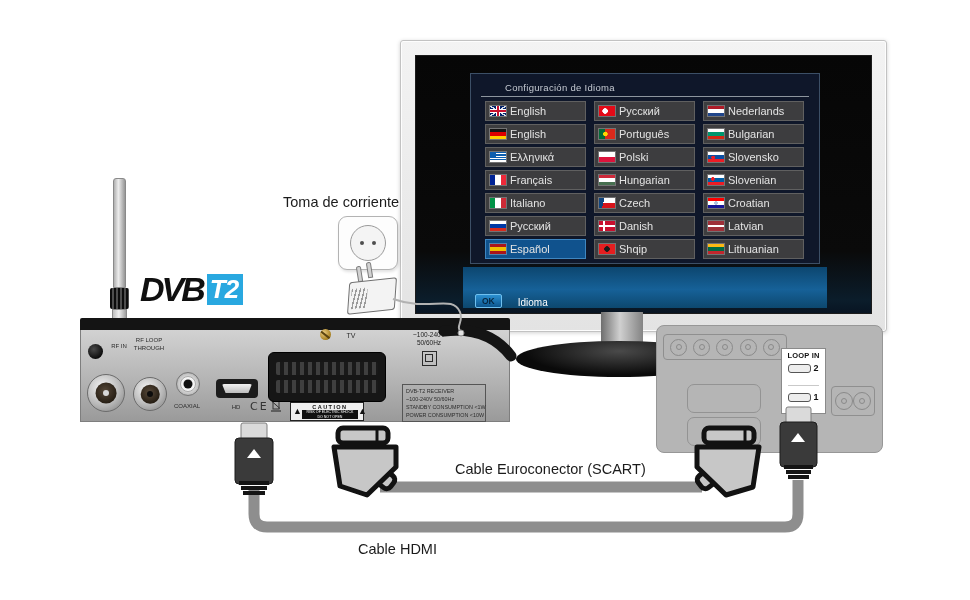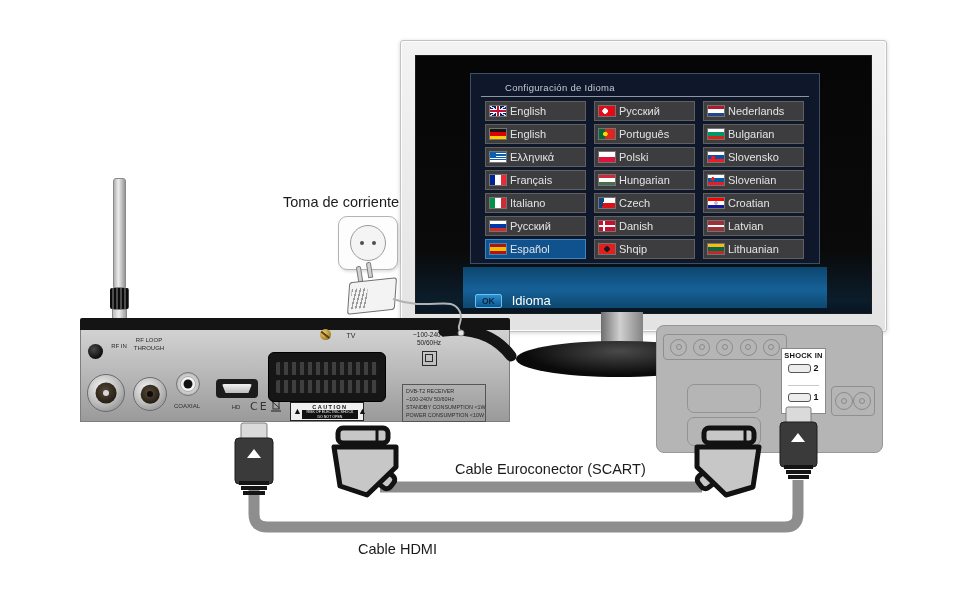--- a/index.html
+++ b/index.html
@@ -62,21 +62,21 @@
     linear-gradient(0deg,transparent 38%,#fff 38%,#fff 62%,transparent 62%),#c8102e;}
   .flag-lv{background:linear-gradient(180deg,#9e3039 42%,#fff 42% 58%,#9e3039 58%);}
   .flag-es{background:linear-gradient(180deg,#aa151b 28%,#f1bf00 28% 72%,#aa151b 72%);}
   .flag-al{background:radial-gradient(circle at 50% 50%,#1a1a1a 0 2.5px,transparent 3px),#e41e20;}
   .flag-lt{background:linear-gradient(180deg,#fdb913 33%,#006a44 33% 66%,#c1272d 66%);}
 
   .ok-bar{left:463px;top:267px;width:364px;height:41px;z-index:2;
     background:linear-gradient(180deg,#0c466f,#166198 55%,#0d486f);display:flex;align-items:flex-end;}
   .ok-chip{margin-left:12px;background:linear-gradient(180deg,#2a8fd0,#0d568e);border:1px solid #6fc0ef;
     border-radius:2px;color:#06263f;font-weight:bold;font-size:8.5px;padding:1px 6px;line-height:1.2;}
-  .ok-bar-label{margin-left:10px;color:#fff;font-size:13px;}
+  .ok-bar-label{margin-left:16px;color:#fff;font-size:10px;}
 
   .stand-neck{left:601px;top:312px;width:42px;height:46px;z-index:1;
     background:linear-gradient(90deg,#6e6e6e,#d0d0d0 45%,#838383);}
   .stand-base{left:516px;top:341px;width:206px;height:36px;border-radius:50%;z-index:2;
     background:radial-gradient(ellipse at 50% 28%,#4a4a4a,#0a0a0a 65%);}
 
   
   .banner{left:657px;top:298px;width:223px;height:27px;background:#d02c2e;z-index:8;
     display:flex;align-items:center;justify-content:center;color:#fff;font-size:13.8px;white-space:nowrap;}
 
@@ -290,20 +290,24 @@
     <span class="ok-chip">OK</span>
     <span class="ok-bar-label">Idioma</span>
   </div>
 
   <div class="abs stand-neck"></div>
   <div class="abs stand-base"></div>
 
   <div class="abs ant-rod"></div>
   <div class="abs ant-base"></div>
   <div class="abs ant-foot"></div>
+  <div class="abs logo">
+    <span class="logo-dvb">DVB</span>
+    <span class="logo-t2">T2</span>
+  </div>
 
   <div class="abs biglbl" style="left:283px;top:194px;">Toma de corriente</div>
   <div class="abs outlet">
     <div class="outlet-circle">
       <span class="outlet-hole"></span>
       <span class="outlet-hole"></span>
     </div>
   </div>
   <div class="abs prong" style="left:357px;top:266px;"></div>
   <div class="abs prong" style="left:367px;top:262px;"></div>
@@ -377,21 +381,21 @@
     <div class="rca-row">
       <span class="rca-c"></span>
       <span class="rca-c"></span>
       <span class="rca-c"></span>
       <span class="rca-c"></span>
       <span class="rca-c"></span>
     </div>
     <div class="scart-out" style="top:58px;"></div>
     <div class="scart-out" style="top:91px;"></div>
     <div class="hdmi-box">
-      <div class="hdmi-box-title">SHOCK IN</div>
+      <div class="hdmi-box-title">LOOP IN</div>
       <div class="hdmi-row">
         <span class="hdmi-slot"></span>
         <span class="hdmi-num">2</span>
       </div>
       <div class="hdmi-row second">
         <span class="hdmi-slot"></span>
         <span class="hdmi-num">1</span>
       </div>
     </div>
     <div class="pair-box">

